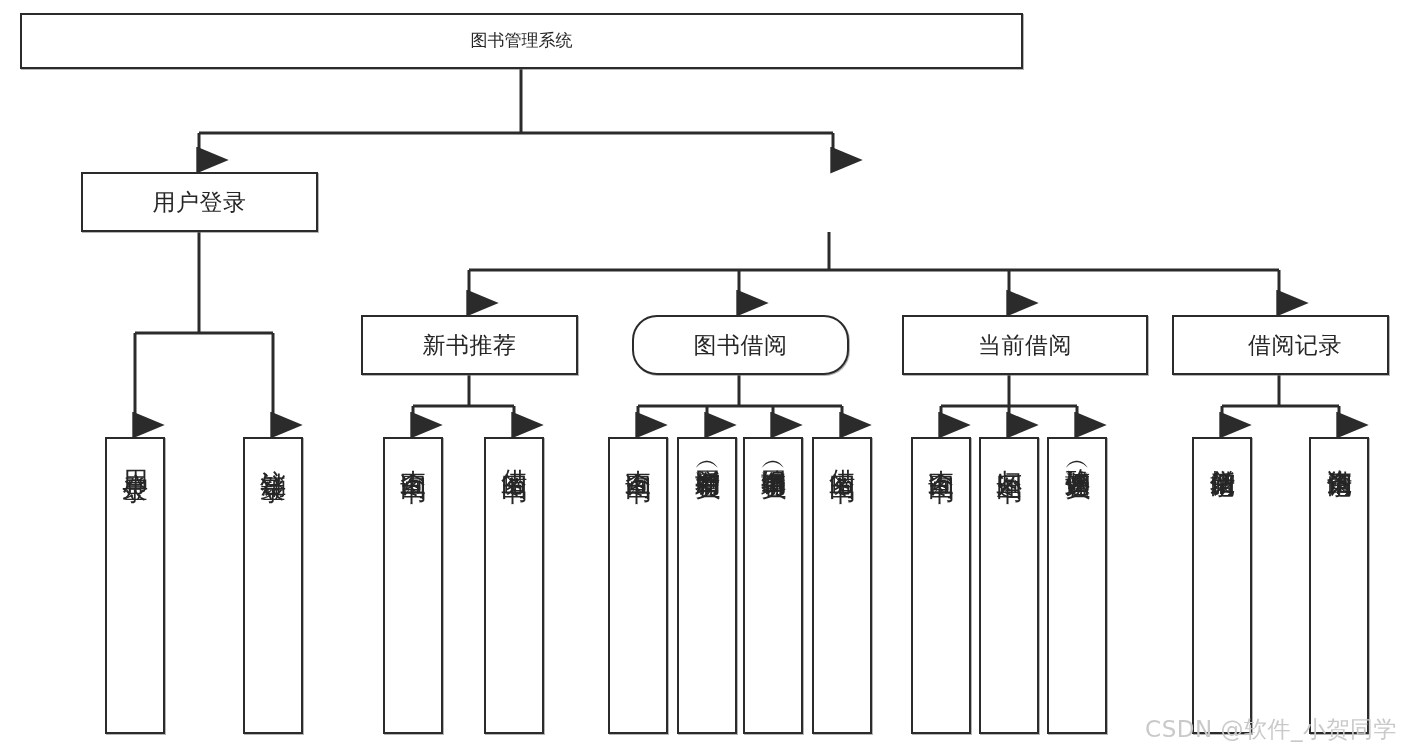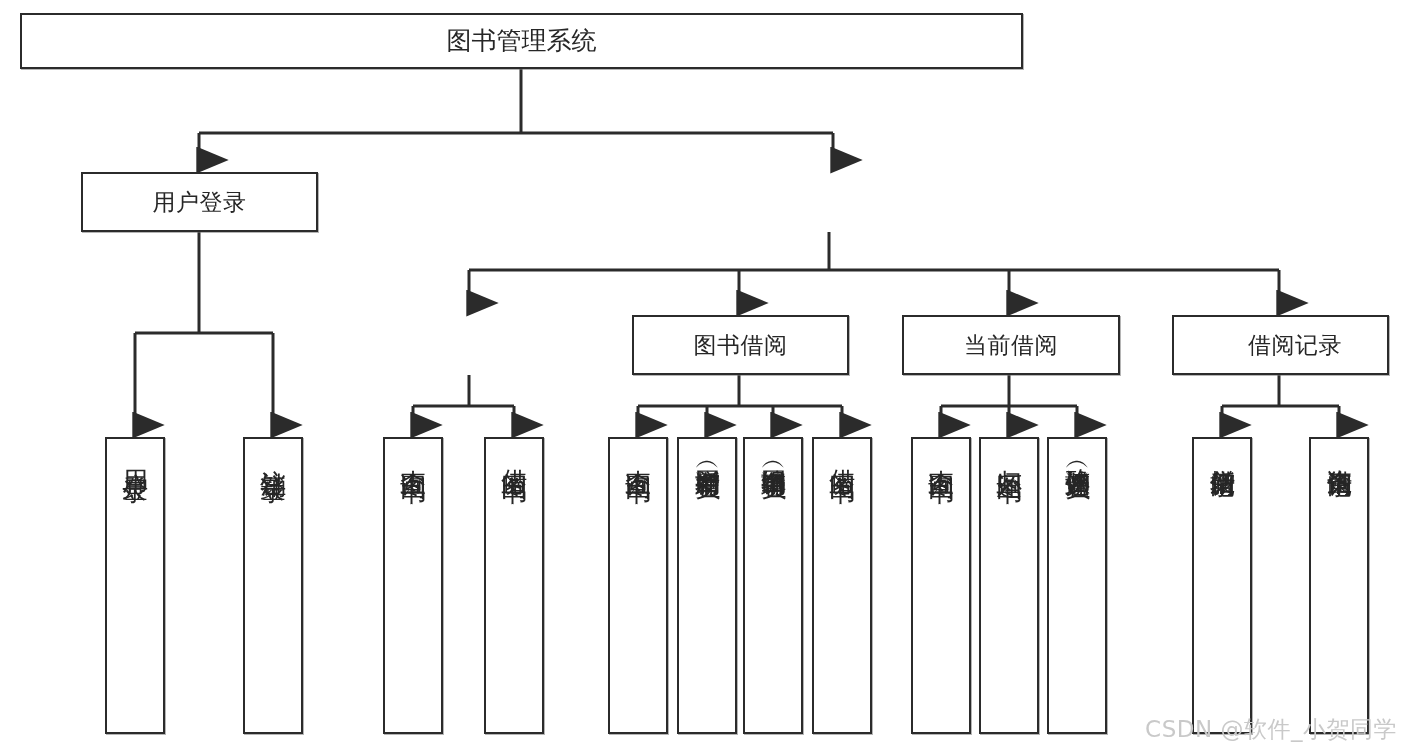--- a/index.html
+++ b/index.html
@@ -24,21 +24,21 @@
     justify-content:center;
     box-shadow:1px 1px 0 0 rgba(120,120,120,.55);
   }
   .node .lbl{
     display:block;
     text-align:center;
     line-height:1.15;
     white-space:nowrap;
   }
   .node.h .lbl{font-size:23px;letter-spacing:.5px;}
-  .node.root .lbl{font-size:25px;}
+  .node.root .lbl{font-size:17px;}
 
   
   .node.v{
     align-items:flex-start;
     justify-content:center;
     padding-top:10px;
   }
   .node.v .lbl{
     writing-mode:vertical-rl;
     text-orientation:upright;
@@ -115,24 +115,27 @@
   </svg>
 
   <div class="node root" style="left:20px;top:13px;width:1003px;height:56px;">
     <span class="lbl">图书管理系统</span>
   </div>
 
   <div class="node h" style="left:81px;top:172px;width:237px;height:60px;">
     <span class="lbl">用户登录</span>
   </div>
 
-  <div class="node h" style="left:632px;top:315px;width:217px;height:60px;">
+  <div class="node h" style="left:361px;top:315px;width:217px;height:60px;">
+    <span class="lbl">新书推荐</span>
+  </div>
+  <div class="node h" style="left:632px;top:315px;width:217px;height:60px;border-radius:25px;">
     <span class="lbl">图书借阅</span>
   </div>
-  <div class="node h" style="left:902px;top:315px;width:218px;height:60px;justify-content:center;">
+  <div class="node h" style="left:902px;top:315px;width:246px;height:60px;justify-content:center;">
     <span class="lbl">当前借阅</span>
   </div>
   <div class="node h" style="left:1172px;top:315px;width:217px;height:60px;padding-left:29px;">
     <span class="lbl">借阅记录</span>
   </div>
 
   <div class="node v" style="left:105px;top:437px;width:60px;height:297px;">
     <span class="lbl">用户登录</span>
   </div>
   <div class="node v" style="left:243px;top:437px;width:60px;height:297px;">

